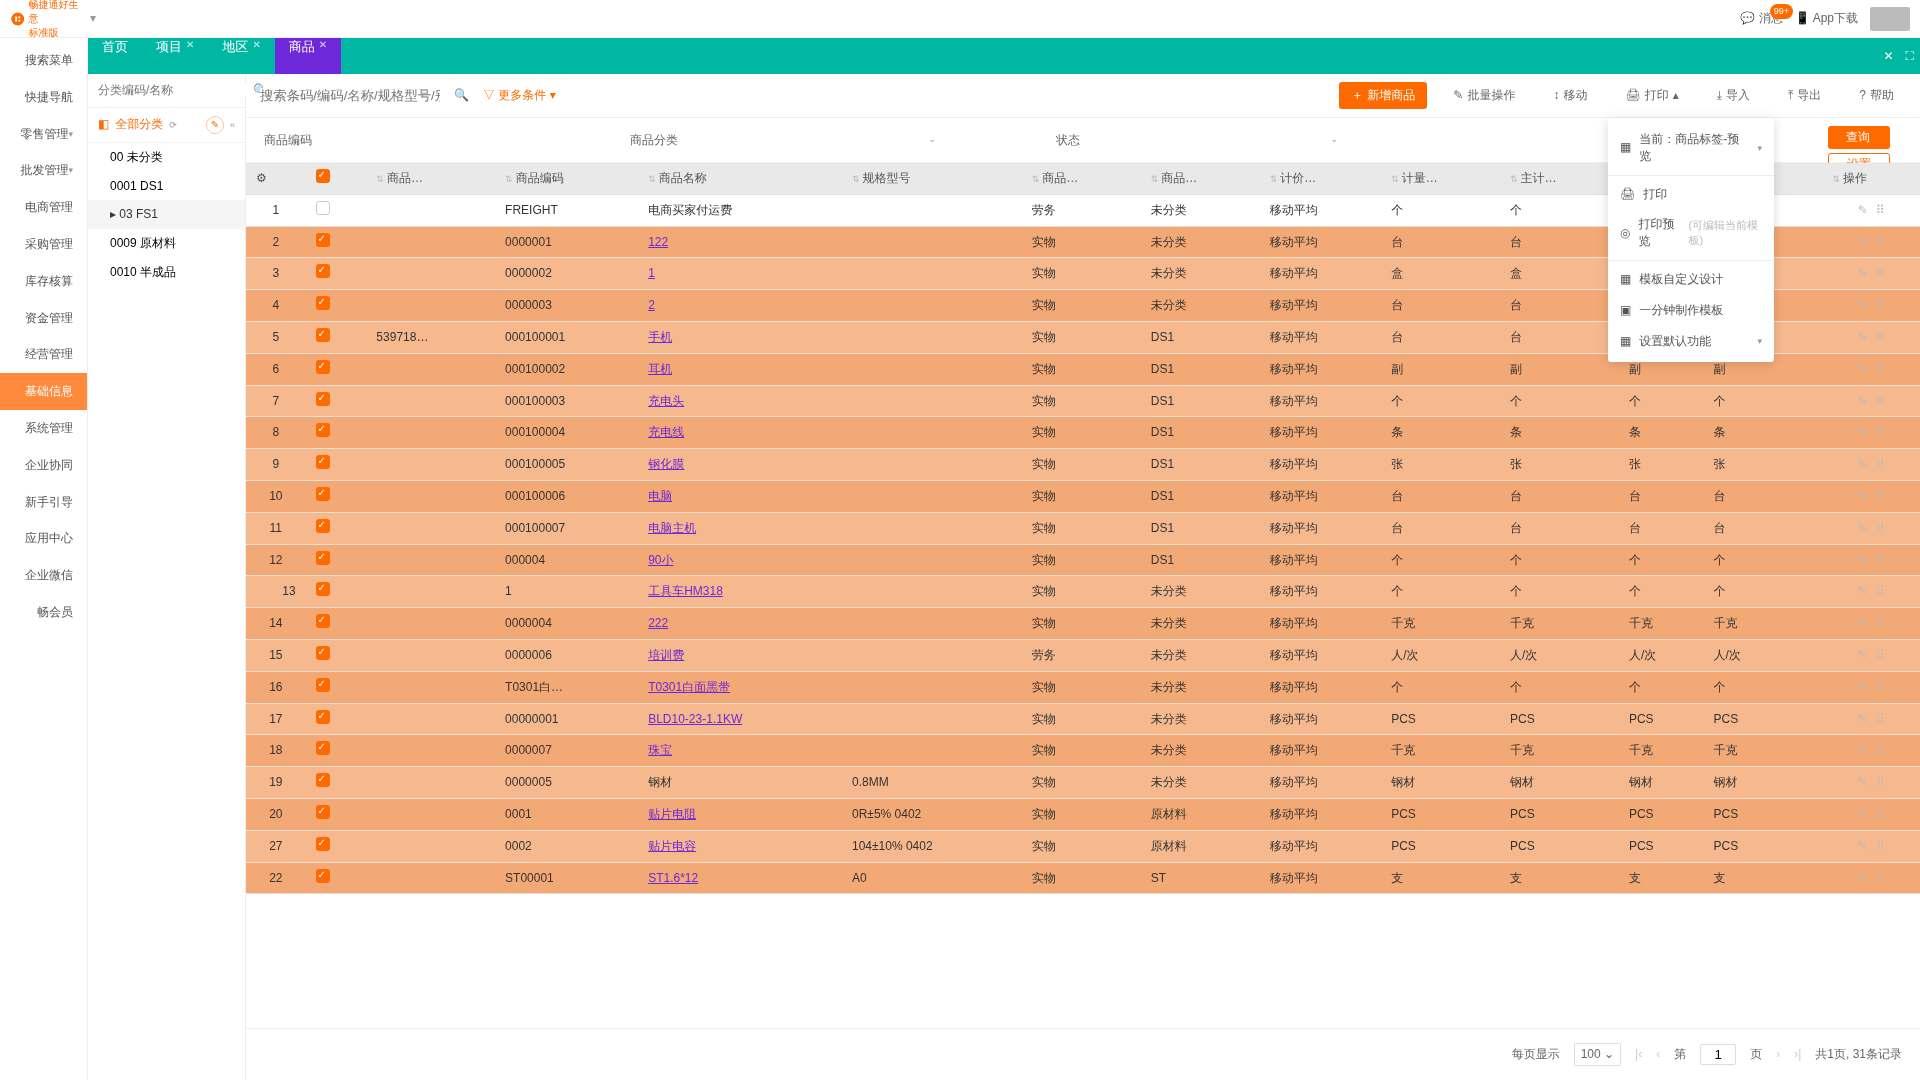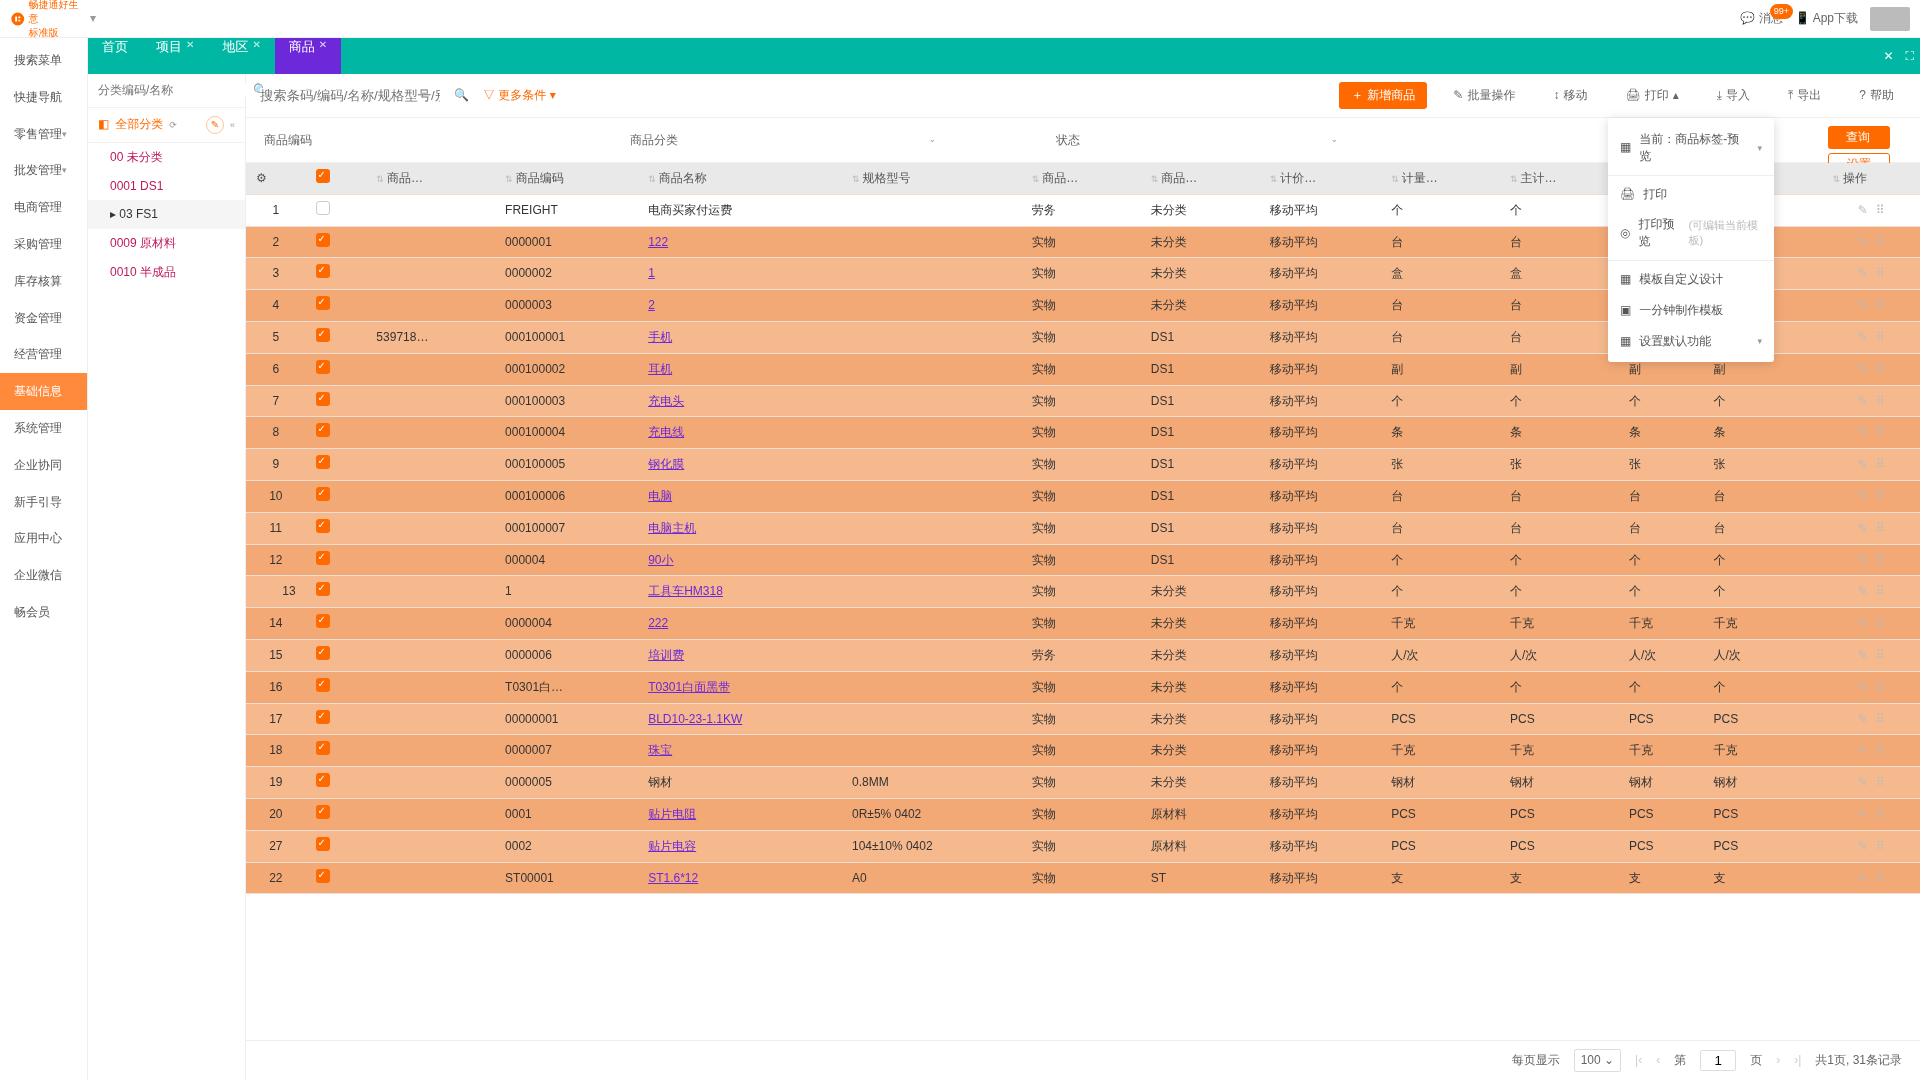--- a/index.html
+++ b/index.html
@@ -8,35 +8,35 @@
 .topbar{height:38px;display:flex;align-items:center;border-bottom:1px solid #eee;padding:0 10px}
 .logo{width:70px;display:flex;align-items:center;font-size:10px;color:#ff6a00}
 .logo svg{margin-right:3px}
 .topcenter{flex:1;display:flex;align-items:center;padding-left:10px;color:#999}
 .topright{display:flex;align-items:center;gap:12px;color:#666}
 .badge{position:relative}
 .badge::after{content:"99+";position:absolute;top:-6px;right:-10px;background:#ff6a00;color:#fff;font-size:9px;padding:1px 4px;border-radius:8px}
 .avatar{width:40px;height:24px;background:#bbb;border-radius:2px}
 .body{flex:1;display:flex;min-height:0}
 .sidebar{width:88px;border-right:1px solid #eee;display:flex;flex-direction:column;padding-top:4px;font-size:12px}
-.side-item{padding:10px 14px;cursor:pointer;display:flex;align-items:center;justify-content:flex-start;color:#555}
+.side-item{padding:10px 14px;cursor:pointer;display:flex;align-items:center;justify-content:flex-end;color:#555}
 .side-item.active{background:#ff8a3c;color:#fff}
 .main{flex:1;display:flex;flex-direction:column;min-width:0}
 .tabbar{height:36px;background:#00b7a3;display:flex;align-items:center;color:#fff;position:relative}
 .tab{padding:0 14px;height:36px;display:flex;gap:4px;cursor:pointer;font-size:13px}
 .tab.active{background:#6d28d9}
 .tab-close{font-size:10px;opacity:.8}
 .content{flex:1;display:flex;min-height:0}
 .tree{width:158px;border-right:1px solid #eee;display:flex;flex-direction:column}
 .tree-search{padding:8px 10px;border-bottom:1px solid #f2f2f2;display:flex;align-items:center}
 .tree-search input{border:none;outline:none;flex:1;font-size:12px;color:#737373}
 .tree-head{padding:8px 10px;display:flex;align-items:center;color:#ff6a00;gap:6px;border-bottom:1px solid #f2f2f2}
 .tree-head .ico{margin-left:auto;color:#ff6a00;border:1px solid #ffc59d;width:18px;height:18px;border-radius:50%;display:flex;align-items:center;justify-content:center;font-size:10px}
 .tree-list{flex:1;overflow:auto}
-.tree-item{padding:6px 10px 6px 22px;cursor:pointer;color:#be185d}
+.tree-item{padding:6px 10px 6px 22px;cursor:pointer;color:#000000}
 .tree-item.sel{background:#f5f5f5;color:#333}
 .grid{flex:1;display:flex;flex-direction:column;min-width:0}
 .toolbar{height:44px;display:flex;align-items:center;padding:0 14px;gap:14px;border-bottom:1px solid #f0f0f0;color:#666}
 .toolbar input{border:none;outline:none;width:180px}
 .btn{padding:5px 12px;border-radius:3px;cursor:pointer;display:inline-flex;align-items:center;gap:4px}
 .btn.primary{background:#ff6a00;color:#fff}
 .btn.outline{border:1px solid #ff6a00;color:#ff6a00}
 .btn.plain{color:#666}
 .toolbar-right{margin-left:auto;display:flex;align-items:center;gap:14px}
 .filterbar{position:relative;padding:10px 18px;border-bottom:1px solid #f0f0f0;display:flex;align-items:center;color:#666}
@@ -50,21 +50,21 @@
 thead th{background:#e9e9e9;color:#555;position:sticky;top:0;font-weight:400}
 thead th .sort{color:#bbb;font-size:9px;margin-right:3px}
 tbody tr.sel td{background:#f6b98e}
 tbody tr.sel.odd td{background:#f3a976}
 .chk{width:14px;height:14px;border-radius:3px;display:inline-block;background:#ff6a00;position:relative}
 .chk.off{background:#fff;border:1px solid #ccc}
 .chk::after{content:"✓";color:#fff;font-size:10px;position:absolute;top:-1px;left:2px}
 .chk.off::after{content:""}
 .link{color:#6d28d9;text-decoration:underline;cursor:pointer}
 .row-act{color:#bbb;display:flex;gap:8px;justify-content:center}
-.pager{height:40px;border-top:1px solid #eee;display:flex;align-items:center;justify-content:flex-end;padding:11px 18px;gap:14px;color:#666}
+.pager{height:52px;border-top:1px solid #eee;display:flex;align-items:center;justify-content:flex-end;padding:11px 18px;gap:14px;color:#666}
 .pager .box{border:1px solid #ddd;padding:2px 6px;border-radius:2px}
 .dropdown{position:absolute;right:146px;top:0;width:166px;background:#fff;box-shadow:0 2px 12px rgba(0,0,0,.15);border-radius:3px;z-index:50;padding:6px 0;font-size:12px;color:#555}
 .dd-item{padding:7px 12px;display:flex;align-items:center;gap:8px;cursor:pointer}
 .dd-item .hint{color:#bbb;font-size:11px}
 .dd-sep{height:1px;background:#eee;margin:3px 0}
 .caret{font-size:9px;color:#999}
 .orange{color:#ff6a00}
 .fs{position:absolute;right:6px;top:0;height:36px;display:flex;align-items:center;gap:12px;color:#fff}
 </style>
 </head>

